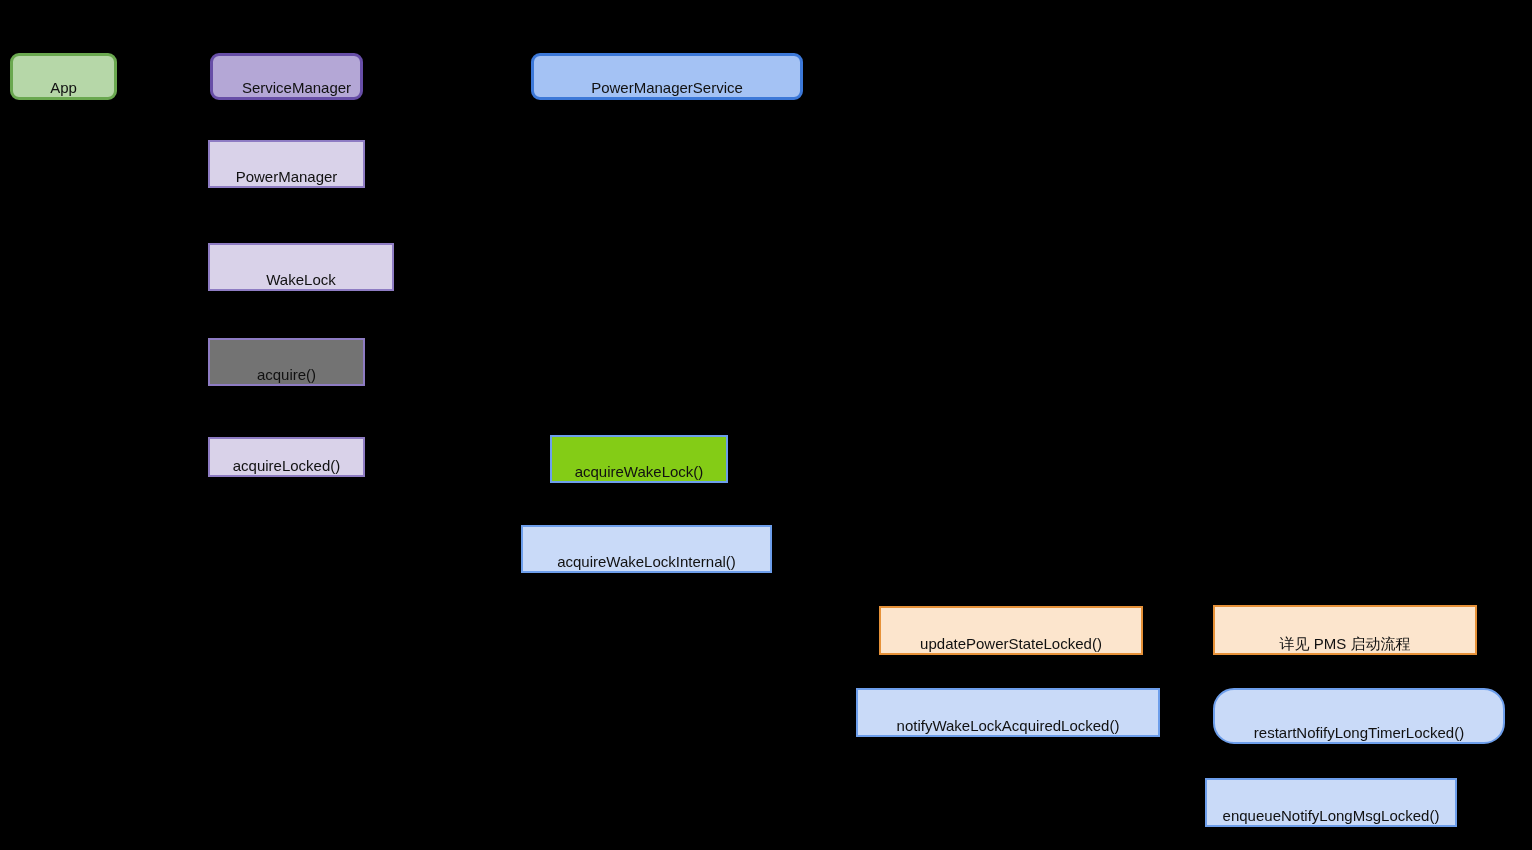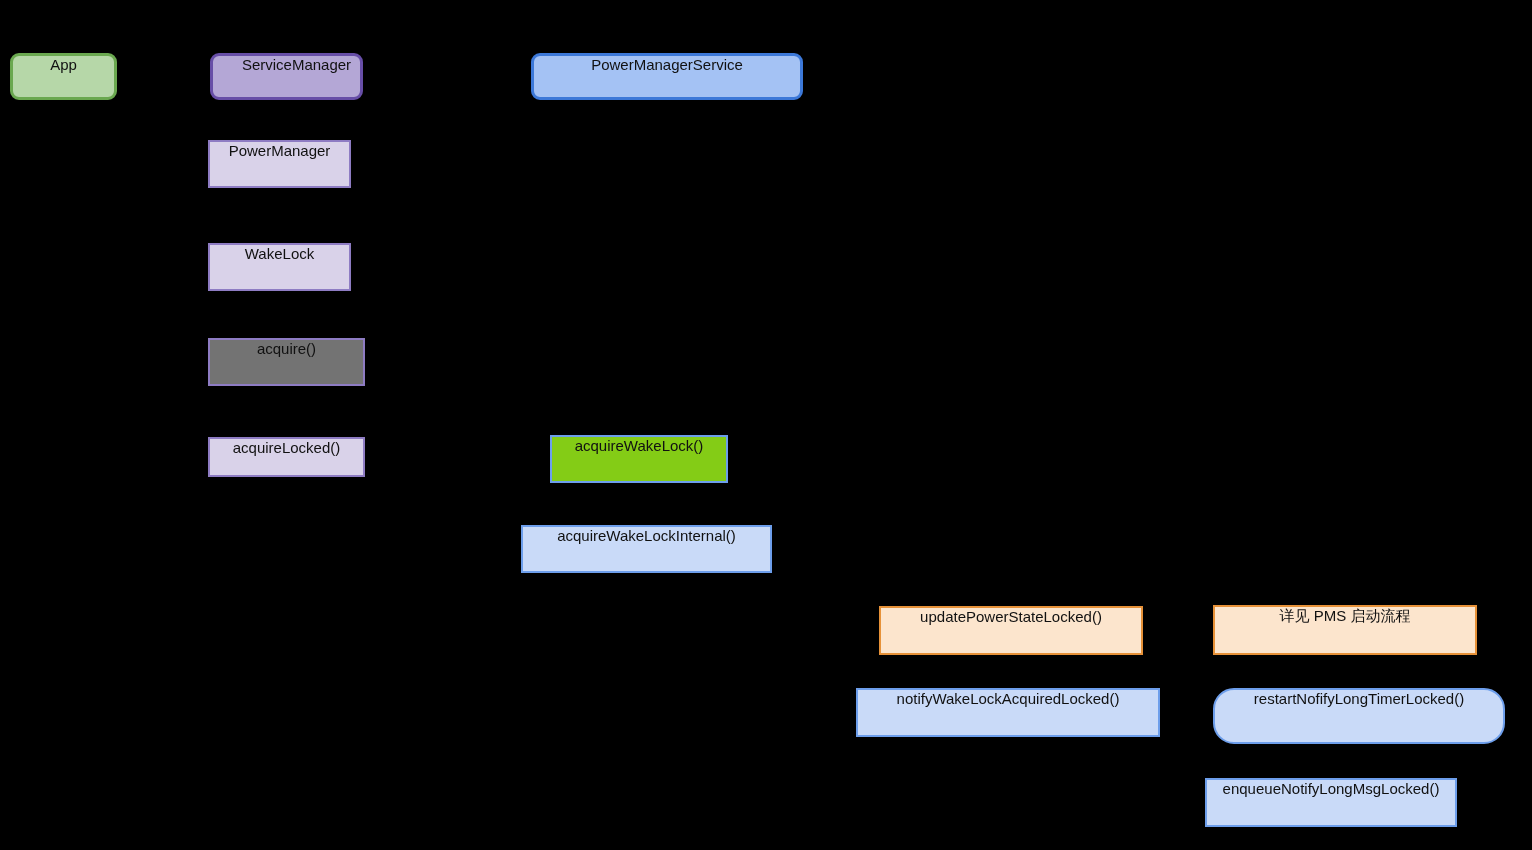--- a/index.html
+++ b/index.html
@@ -30,21 +30,21 @@
     left: 0;
     top: 0;
     width: 1532px;
     height: 850px;
     z-index: 2;
   }
   .node {
     position: absolute;
     box-sizing: border-box;
     display: flex;
-    align-items: flex-start;
+    align-items: flex-end;
     justify-content: center;
     text-align: center;
     color: #111111;
     font-size: 15px;
     line-height: 1.2;
     white-space: nowrap;
   }
   .node.rounded {
     border-style: solid;
     border-width: 3px;
@@ -84,24 +84,24 @@
   <div id="node-layer">
       <div class="node rounded" style="left: 10px; top: 53px; width: 107px; height: 47px; background: rgb(182, 215, 168); border-color: rgb(106, 168, 79); color: rgb(17, 17, 17);">
         <span>App</span>
       </div>
       <div class="node rounded" style="left: 210px; top: 53px; width: 153px; height: 47px; background: rgb(180, 167, 214); border-color: rgb(103, 78, 167); color: rgb(17, 17, 17); padding-left: 20px;">
         <span>ServiceManager</span>
       </div>
       <div class="node rounded" style="left: 531px; top: 53px; width: 272px; height: 47px; background: rgb(164, 194, 244); border-color: rgb(60, 120, 216); color: rgb(17, 17, 17);">
         <span>PowerManagerService</span>
       </div>
-      <div class="node rect" style="left: 208px; top: 140px; width: 143px; height: 48px; background: rgb(217, 210, 233); border-color: rgb(142, 124, 195); color: rgb(17, 17, 17);">
+      <div class="node rect" style="left: 208px; top: 140px; width: 157px; height: 48px; background: rgb(217, 210, 233); border-color: rgb(142, 124, 195); color: rgb(17, 17, 17);">
         <span>PowerManager</span>
       </div>
-      <div class="node rect" style="left: 208px; top: 243px; width: 143px; height: 48px; background: rgb(217, 210, 233); border-color: rgb(142, 124, 195); color: rgb(17, 17, 17);">
+      <div class="node rect" style="left: 208px; top: 243px; width: 186px; height: 48px; background: rgb(217, 210, 233); border-color: rgb(142, 124, 195); color: rgb(17, 17, 17);">
         <span>WakeLock</span>
       </div>
       <div class="node rect" style="left: 208px; top: 338px; width: 157px; height: 48px; background: #737373; border-color: rgb(142, 124, 195); color: rgb(17, 17, 17);">
         <span>acquire()</span>
       </div>
       <div class="node rect" style="left: 208px; top: 437px; width: 157px; height: 40px; background: rgb(217, 210, 233); border-color: rgb(142, 124, 195); color: rgb(17, 17, 17);">
         <span>acquireLocked()</span>
       </div>
       <div class="node rect" style="left: 550px; top: 435px; width: 178px; height: 48px; background: #84cc16; border-color: rgb(109, 158, 235); color: rgb(17, 17, 17);">
         <span>acquireWakeLock()</span>

